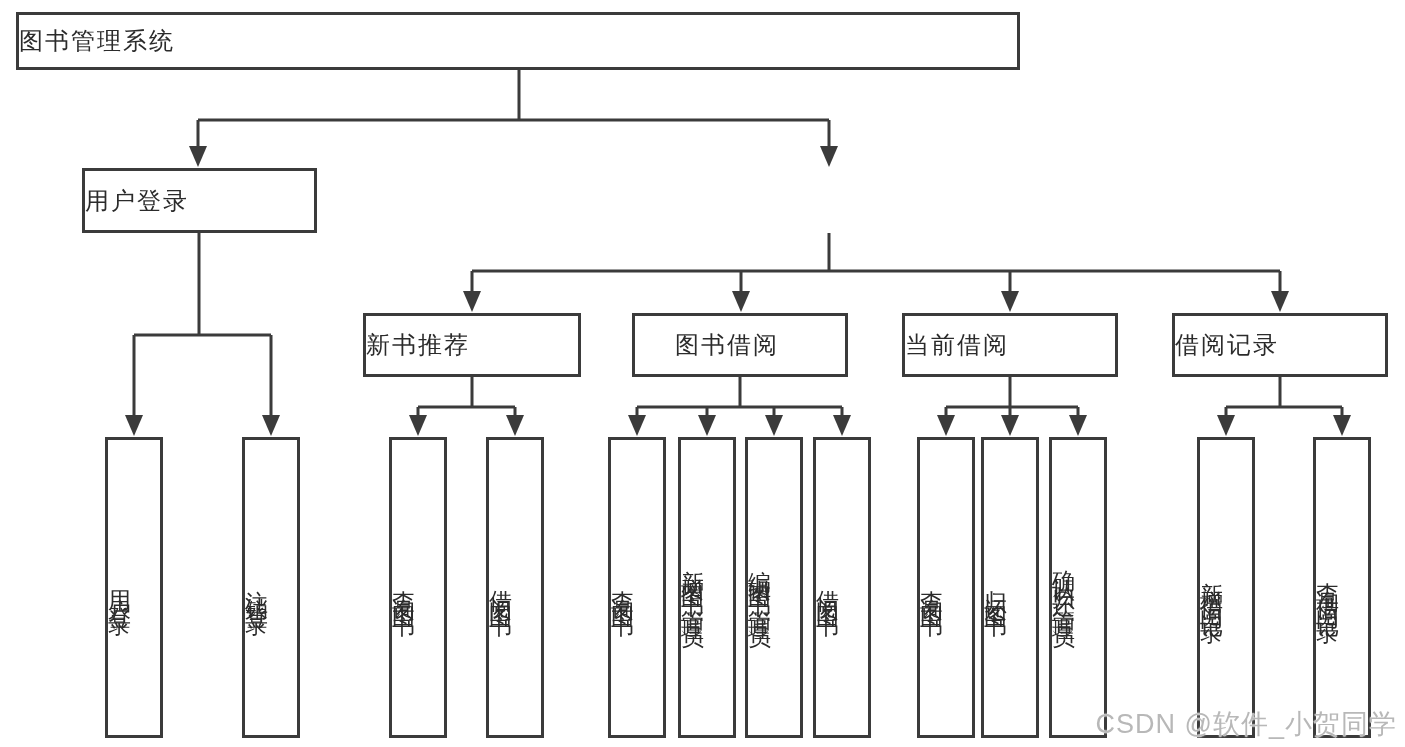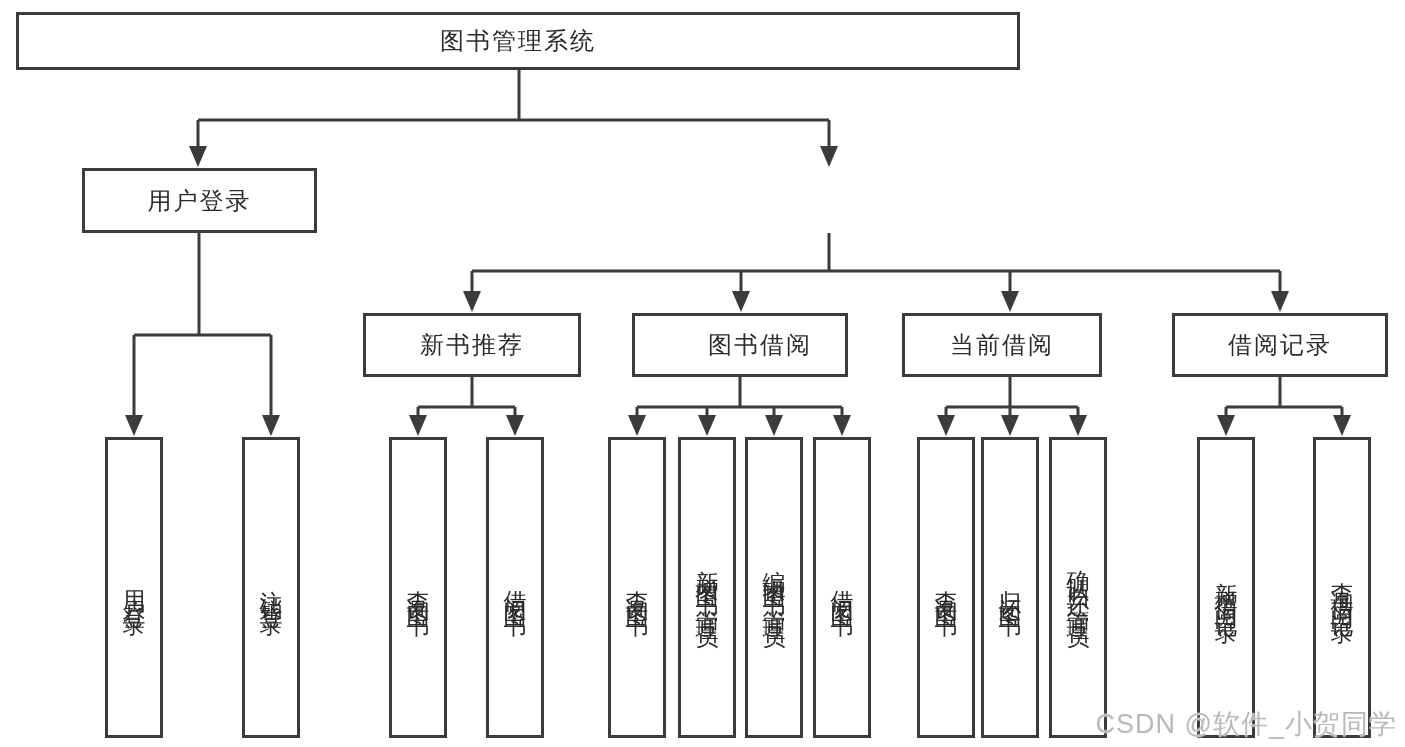--- a/index.html
+++ b/index.html
@@ -16,21 +16,21 @@
     left: 0; top: 0;
     width: 1405px; height: 747px;
   }
   .box {
     position: absolute;
     box-sizing: border-box;
     border: 3px solid #3b3b3b;
     background: #ffffff;
     display: flex;
     align-items: center;
-    justify-content: center;
+    justify-content: flex-start;
     color: #2b2b2b;
   }
   .h-label {
     font-size: 24px;
     letter-spacing: 2px;
     white-space: nowrap;
   }
   .leaf {
     top: 437px;
     width: 58px;
@@ -120,21 +120,21 @@
   <div class="box" style="left:82px; top:168px; width:235px; height:65px;">
     <span class="h-label">用户登录</span>
   </div>
 
   <div class="box" style="left:363px; top:313px; width:218px; height:64px;">
     <span class="h-label">新书推荐</span>
   </div>
   <div class="box" style="left:632px; top:313px; width:216px; height:64px;padding-left:40px;">
     <span class="h-label">图书借阅</span>
   </div>
-  <div class="box" style="left:902px; top:313px; width:200px; height:64px;">
+  <div class="box" style="left:902px; top:313px; width:216px; height:64px;">
     <span class="h-label">当前借阅</span>
   </div>
   <div class="box" style="left:1172px; top:313px; width:216px; height:64px;">
     <span class="h-label">借阅记录</span>
   </div>
 
   <div class="box leaf" style="left:105px;">
     <span class="vtext">用户登录</span>
   </div>
   <div class="box leaf" style="left:242px;">

